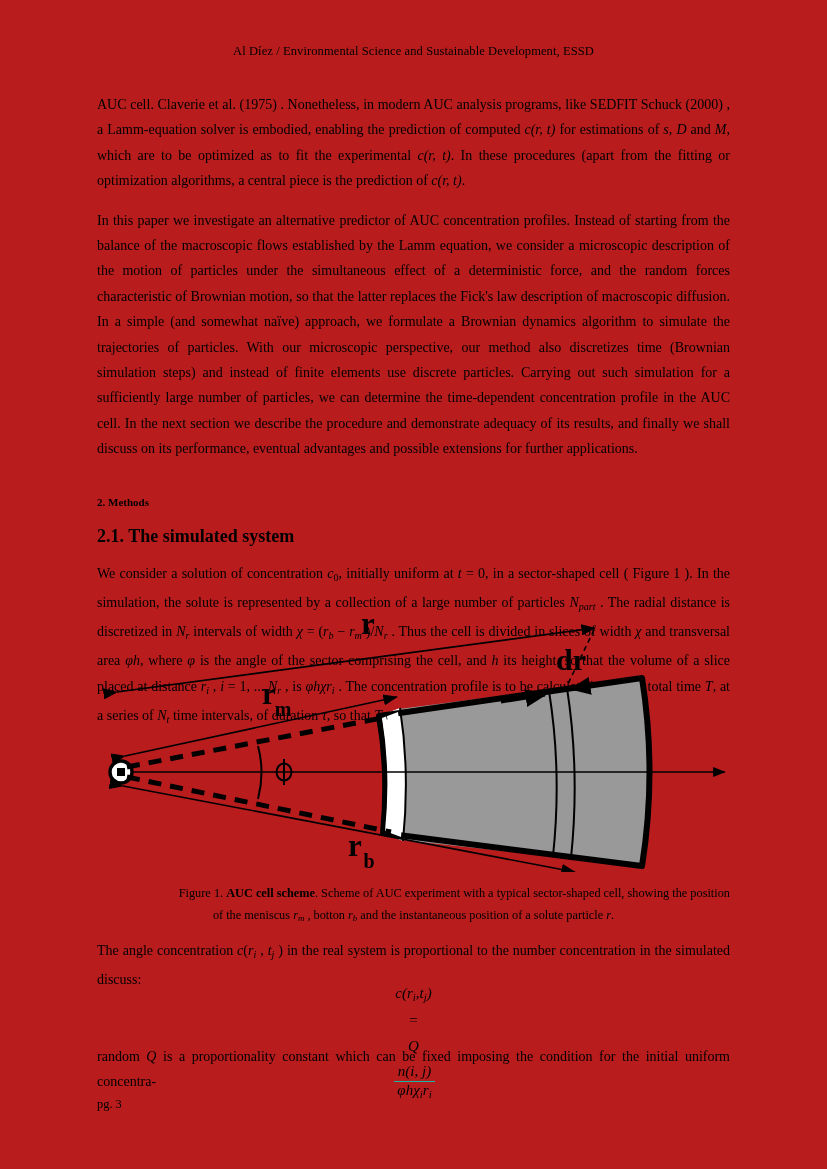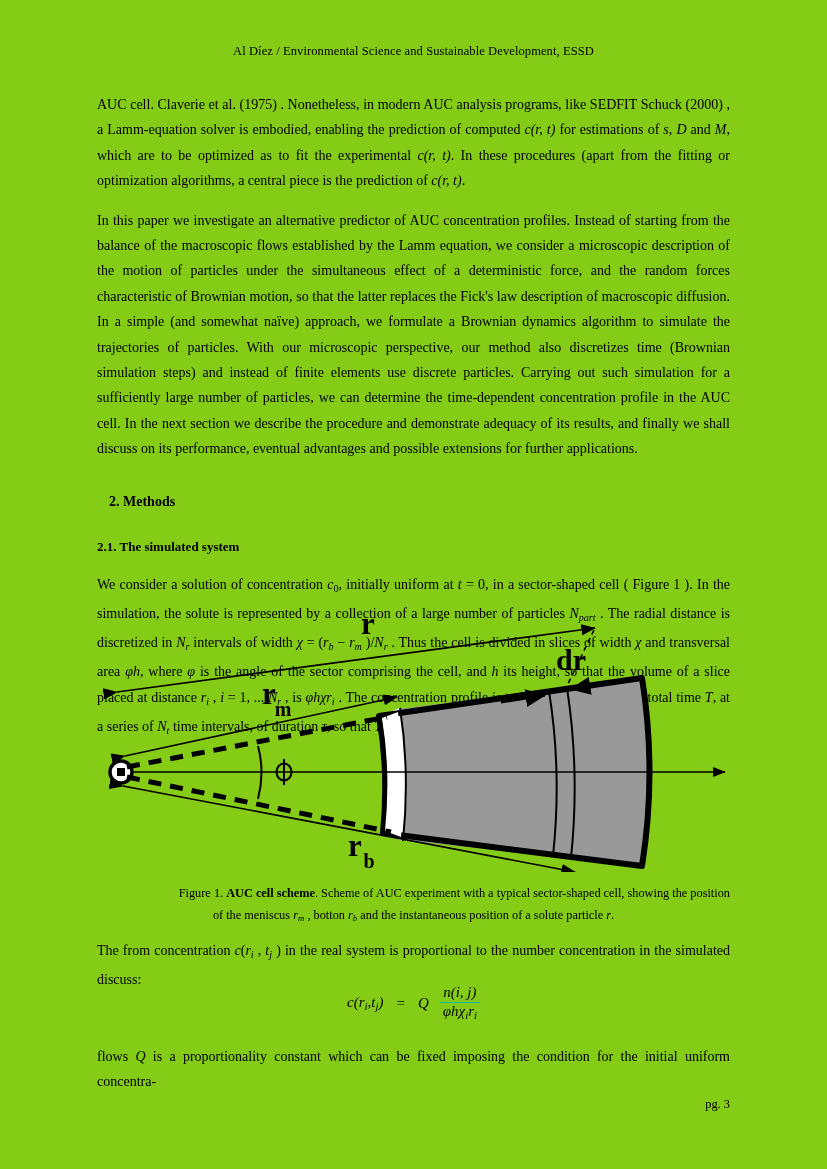--- a/index.html
+++ b/index.html
@@ -13,21 +13,21 @@
     position: relative;
     font-family: "Liberation Serif", "DejaVu Serif", serif;
     color: #000000;
     overflow: hidden;
   }
   .page {
     position: absolute;
     left: 0; top: 0;
     width: 827px;
     height: 1169px;
-    background: #84cc16;
+    background: #b91c1c;
   }
   
   .runhead {
     position: absolute;
     left: 97px;
     top: 44px;
     width: 633px;
     text-align: center;
     font-size: 12.5px;
     letter-spacing: 0.1px;
@@ -41,29 +41,29 @@
   }
   p.body {
     margin: 0 0 14px 0;
     font-size: 14px;
     line-height: 25.4px;
     text-align: justify;
     text-justify: inter-word;
   }
   p.body.tight { margin-bottom: 0; }
   h2.sec {
-    font-size: 14px;
+    font-size: 11px;
     font-weight: bold;
-    margin: 30px 0 0 12px;
+    margin: 30px 0 0 0;
     line-height: 20px;
   }
   h3.subsec {
-    font-size: 13px;
+    font-size: 18px;
     font-weight: bold;
-    margin: 26px 0 16px 0;
+    margin: 15px 0 16px 0;
     line-height: 18px;
   }
   i, em { font-style: italic; }
   .sub {
     font-size: 0.72em;
     vertical-align: -0.28em;
     font-style: italic;
   }
   .subn {
     font-size: 0.72em;
@@ -95,38 +95,38 @@
   
   .equation {
     position: absolute;
     left: 97px;
     top: 985px;
     width: 633px;
     text-align: center;
     font-size: 15px;
     font-family: "Liberation Serif", "DejaVu Serif", serif;
   }
-  .eq-inner { display: inline-flex; align-items: center; gap: 9px; font-style: italic; }
+  .eq-inner { display: inline-flex; align-items: center; gap: 9px; font-style: italic; flex-direction: column; }
   .frac {
     display: inline-flex;
     flex-direction: column;
     align-items: center;
     vertical-align: middle;
     margin-left: 2px;
   }
   .frac .num { padding: 0 3px 1px 3px; line-height: 1.05; }
   .frac .den { padding: 1px 3px 0 3px; border-top: 1px solid #14b8a6; line-height: 1.05; }
 
   
   .footer {
     position: absolute;
     left: 97px;
     top: 1097px;
     width: 633px;
-    text-align: right;
+    text-align: left;
     font-size: 12.4px;
   }
 
   
 </style>
 </head>
 <body>
 
 <div class="page">
 
@@ -216,36 +216,36 @@
       <text x="474" y="66" font-family="'Liberation Serif','DejaVu Serif',serif" font-size="30" font-weight="bold" text-anchor="middle">dr</text>
     </svg>
   </div>
 
   <div class="figure-caption">
     <span class="line1"><span>Figure 1.</span> <b>AUC cell scheme</b><span>. Scheme of AUC experiment with a typical sector-shaped cell, showing the position</span></span>
     <span class="line2"><span>of the meniscus </span><i>r</i><span class="sub">m</span><span> , botton </span><i>r</i><span class="sub">b</span><span> and the instantaneous position of a solute particle </span><i>r</i><span>.</span></span>
   </div>
 
   <div style="position:absolute;left:97px;top:938px;width:633px;">
-    <p class="body"><span>The from concentration </span><i>c</i><span>(</span><i>r</i><span class="sub">i</span><span> , </span><i>t</i><span class="sub">j</span><span> ) in the real system is proportional to the number concentration in the simulated discuss:</span></p>
+    <p class="body"><span>The angle concentration </span><i>c</i><span>(</span><i>r</i><span class="sub">i</span><span> , </span><i>t</i><span class="sub">j</span><span> ) in the real system is proportional to the number concentration in the simulated discuss:</span></p>
   </div>
 
   <div class="equation">
     <span class="eq-inner">
       <span><i>c</i><span>(</span><i>r</i><span class="sub">i</span><span>,</span><i>t</i><span class="sub">j</span><span>)</span></span>
       <span style="font-style:normal;margin:0 4px;">=</span>
       <i>Q</i>
       <span class="frac">
         <span class="num">n(i, j)</span>
         <span class="den"><i>φ</i><i>h</i><i>χ</i><span class="sub">i</span><i>r</i><span class="sub">i</span></span>
       </span>
     </span>
   </div>
 
   <div style="position:absolute;left:97px;top:1044px;width:633px;">
-    <p class="body"><span>flows </span><i>Q</i><span> is a proportionality constant which can be fixed imposing the condition for the initial uniform concentra-</span></p>
+    <p class="body"><span>random </span><i>Q</i><span> is a proportionality constant which can be fixed imposing the condition for the initial uniform concentra-</span></p>
   </div>
 
   <div class="footer">
     <span>pg. 3</span>
   </div>
 
 </div>
 
 </body></html>

